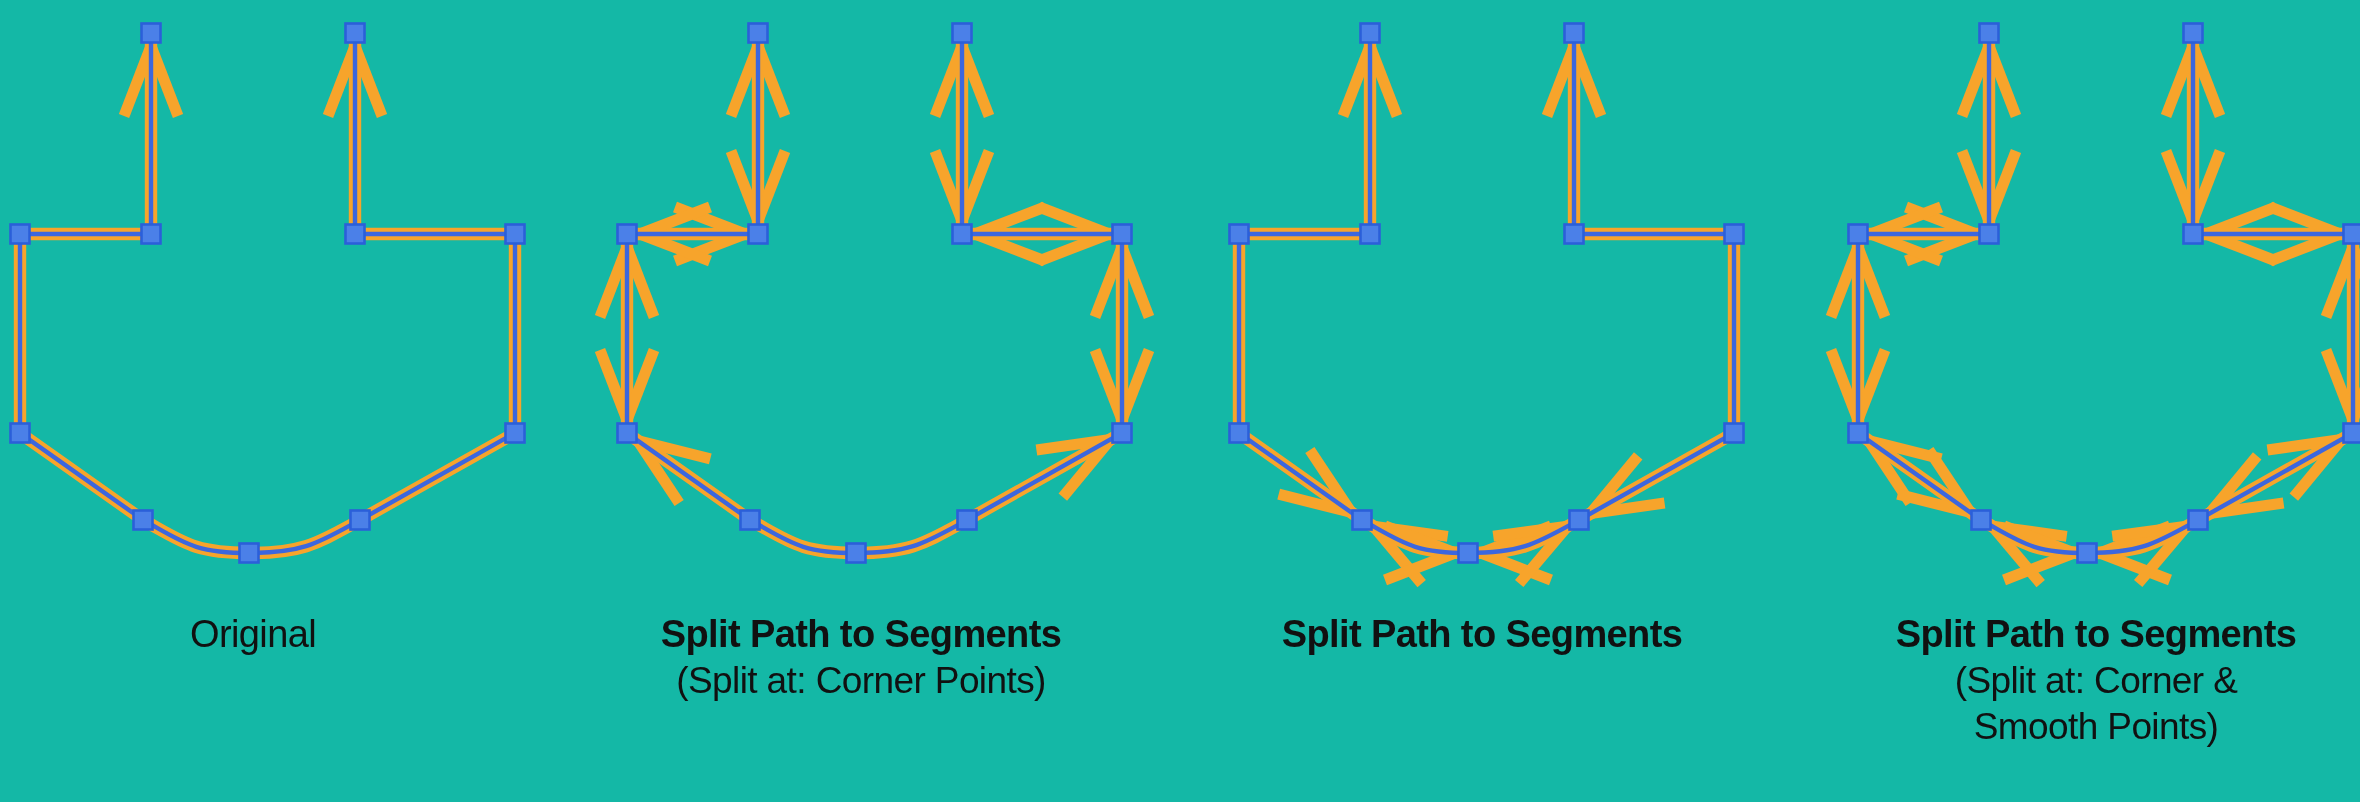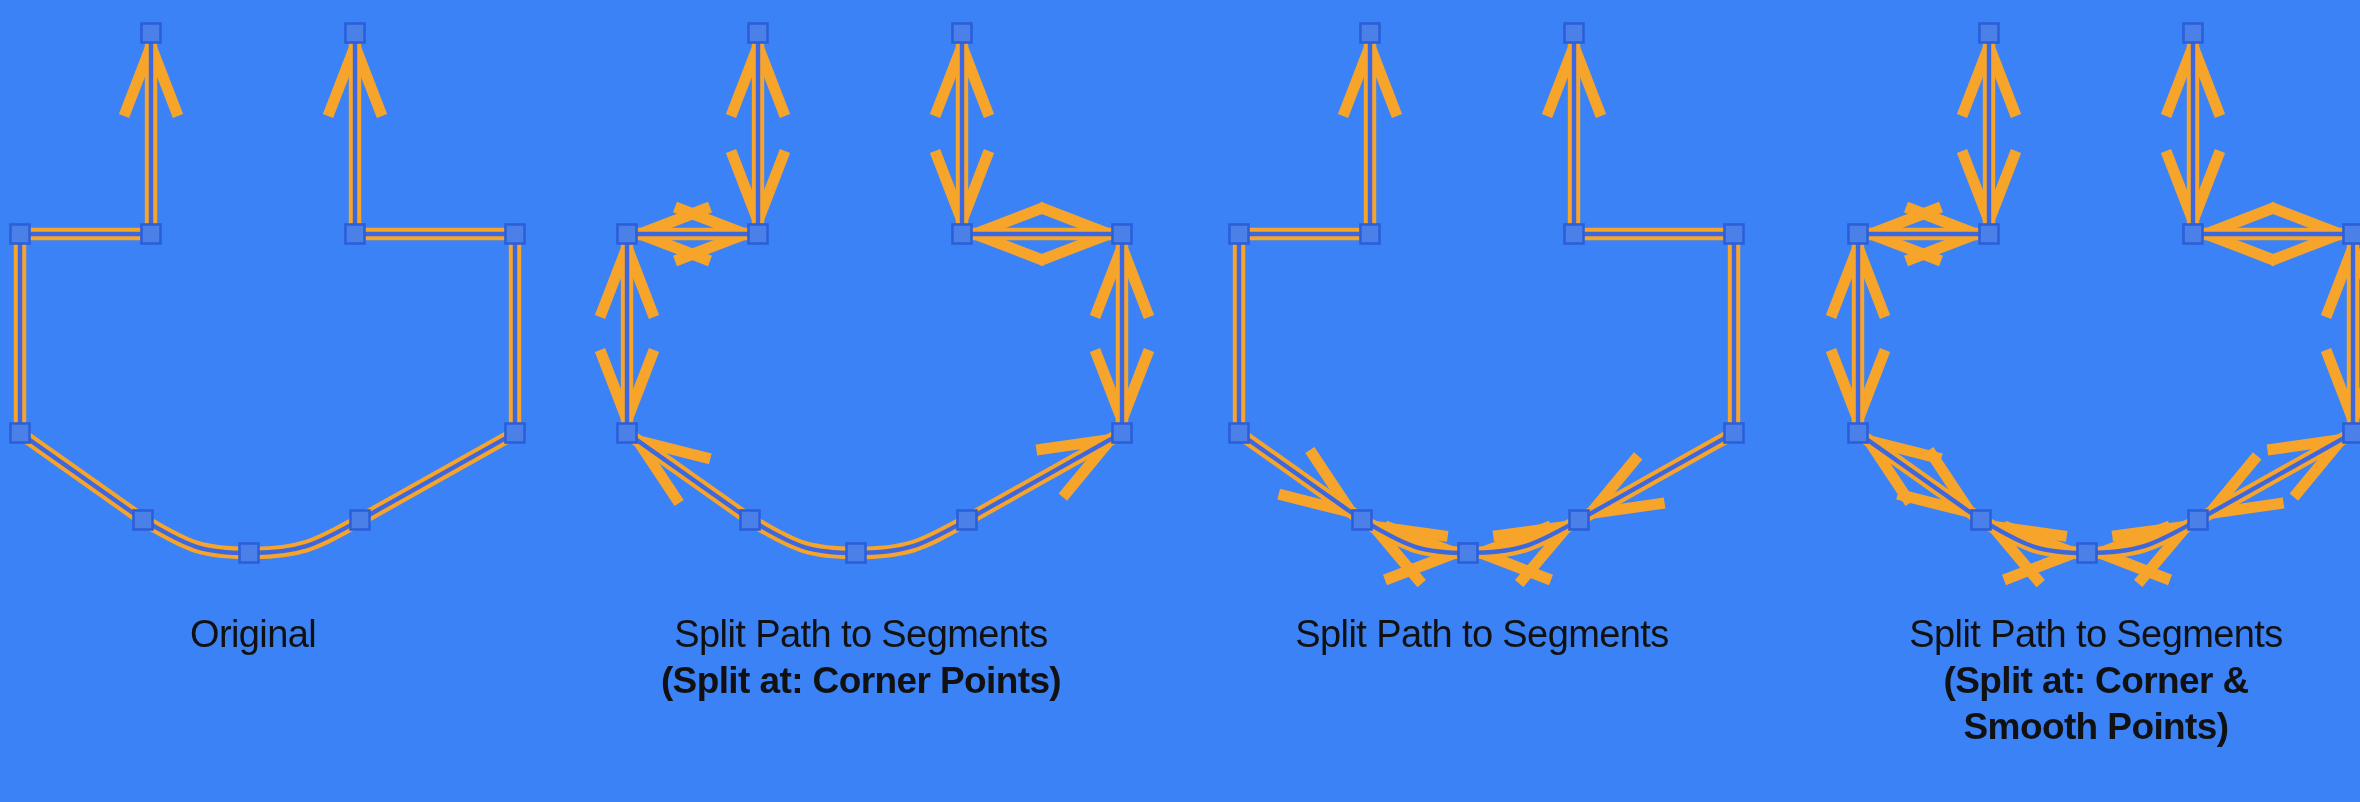--- a/index.html
+++ b/index.html
@@ -1,27 +1,27 @@
 <!DOCTYPE html>
 <html><head>
 <meta charset="utf-8">
 <style>
   html,body{margin:0;padding:0;background:#ffffff;}
   body{width:2360px;height:802px;font-family:"Liberation Sans",sans-serif;}
   .stage{position:relative;width:2360px;height:802px;background:#ffffff;overflow:hidden;}
   .panel-svg{position:absolute;top:0;overflow:visible;}
   .caption{position:absolute;top:611px;width:560px;text-align:center;color:#111111;}
   .cap-title{font-size:38px;line-height:47px;font-weight:400;letter-spacing:-0.6px;white-space:nowrap;}
-  .cap-title.bold{font-weight:400;}
-  .cap-sub{font-size:37px;line-height:46px;font-weight:700;letter-spacing:-0.6px;white-space:nowrap;}
+  .cap-title.bold{font-weight:700;}
+  .cap-sub{font-size:37px;line-height:46px;font-weight:400;letter-spacing:-0.6px;white-space:nowrap;}
 </style>
 </head>
 <body>
 
-<div class="stage" id="stage" style="background: #3b82f6;">
+<div class="stage" id="stage" style="background: #14b8a6;">
     <svg width="560" height="600" viewBox="0 0 560 600" class="panel-svg" style="left: 0px;">
       <path d="M 151 33 L 151 234 L 20 234 L 20 433 L 143 520 C 183 542 194 553 249 553 C 304 553 318 543 360 520 L 515 433 L 515 234 L 355 234 L 355 33" fill="none" stroke="#F7A42B" stroke-width="12.4" stroke-linejoin="miter"></path>
       <g>
         <line x1="151" y1="46" x2="178" y2="116" stroke="#F7A42B" stroke-width="11" stroke-linecap="butt"></line>
         <line x1="151" y1="46" x2="124" y2="116" stroke="#F7A42B" stroke-width="11" stroke-linecap="butt"></line>
         <line x1="355" y1="46" x2="382" y2="116" stroke="#F7A42B" stroke-width="11" stroke-linecap="butt"></line>
         <line x1="355" y1="46" x2="328" y2="116" stroke="#F7A42B" stroke-width="11" stroke-linecap="butt"></line>
       </g>
       <path d="M 151 33 L 151 234 L 20 234 L 20 433 L 143 520 C 183 542 194 553 249 553 C 304 553 318 543 360 520 L 515 433 L 515 234 L 355 234 L 355 33" fill="none" stroke="#3C67DE" stroke-width="4.4" stroke-linejoin="miter"></path>
       <rect x="141.5" y="23.5" width="19" height="19" fill="#4B80E8" stroke="#2B5FD9" stroke-width="2.6"></rect>

